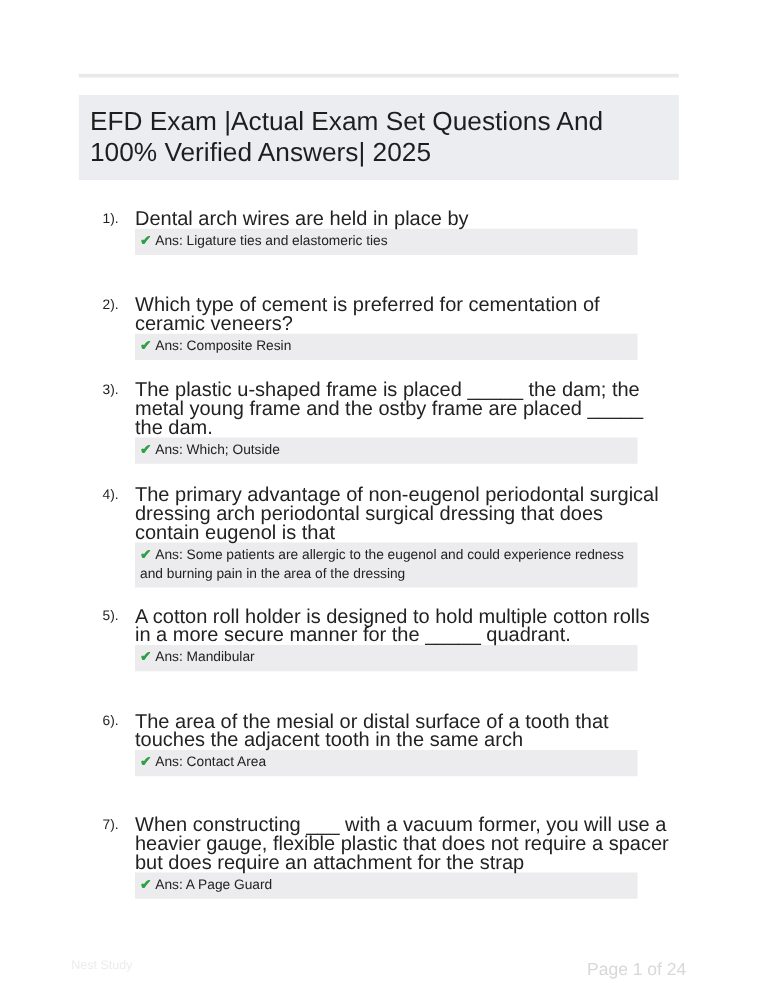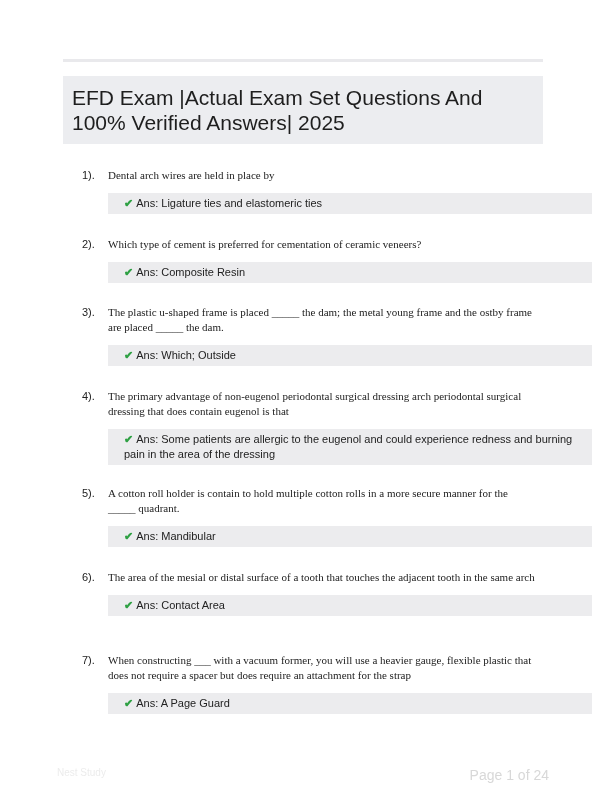--- a/index.html
+++ b/index.html
@@ -4,22 +4,22 @@
   <style>
     html, body { margin: 0; padding: 0; background: #ffffff; }
     body { width: 606px; height: 800px; position: relative; overflow: hidden;
       font-family: "Liberation Sans", sans-serif; color: #222; }
     .top-rule { position: absolute; left: 63px; top: 59px; width: 480px; height: 3px; background: #e9e9ec; }
     .title-box { position: absolute; left: 63px; top: 76px; width: 480px; height: 68px; background: #ecedf0; box-sizing: border-box; padding: 9px 24px 0 9px; }
     .title { font-size: 21px; line-height: 25px; color: #1e1e1e; margin: 0; font-weight: normal; }
     .qa { position: absolute; left: 82px; width: 460px; }
     .q-row { display: flex; }
     .q-num { width: 26px; font-size: 11px; line-height: 15px; color: #222; flex: none; }
-    .q-text { font-size: 11px; line-height: 15px; color: #222; width: 428px; font-family: Liberation Serif, serif; }
-    .ans { margin-left: 26px; margin-top: 10px; background: #ececee; width: 484px; box-sizing: border-box; padding: 3px 16px; font-size: 11px; line-height: 15px; color: #222; }
+    .q-text { font-size: 16px; line-height: 15px; color: #222; width: 428px; }
+    .ans { margin-left: 26px; background: #ececee; width: 402px; box-sizing: border-box; padding: 3px 4px; font-size: 11px; line-height: 15px; color: #222; }
     .check { color: #2ea043; font-size: 11px; font-weight: bold; margin-right: 3px; }
     .footer-left { position: absolute; left: 57px; top: 767px; font-size: 10px; color: #ececec; }
     .footer-right { position: absolute; right: 57px; top: 767px; font-size: 14px; color: #d8d8d8; }
   </style>
 </head>
 <body>
 
 <div class="top-rule"></div>
 
 <div class="title-box">
@@ -54,21 +54,21 @@
   <div class="q-row">
       <span class="q-num">4).</span>
       <span class="q-text">The primary advantage of non-eugenol periodontal surgical dressing arch periodontal surgical dressing that does contain eugenol is that</span>
     </div>
   <div class="ans"><span class="check">✔</span><span>Ans: Some patients are allergic to the eugenol and could experience redness and burning pain in the area of the dressing</span></div>
 </div>
 
 <div class="qa" style="top:486px;">
   <div class="q-row">
       <span class="q-num">5).</span>
-      <span class="q-text">A cotton roll holder is contain to hold multiple cotton rolls in a more secure manner for the _____ quadrant.</span>
+      <span class="q-text">A cotton roll holder is designed to hold multiple cotton rolls in a more secure manner for the _____ quadrant.</span>
     </div>
   <div class="ans"><span class="check">✔</span><span>Ans: Mandibular</span></div>
 </div>
 
 <div class="qa" style="top:570px;">
   <div class="q-row">
       <span class="q-num">6).</span>
       <span class="q-text">The area of the mesial or distal surface of a tooth that touches the adjacent tooth in the same arch</span>
     </div>
   <div class="ans"><span class="check">✔</span><span>Ans: Contact Area</span></div>

